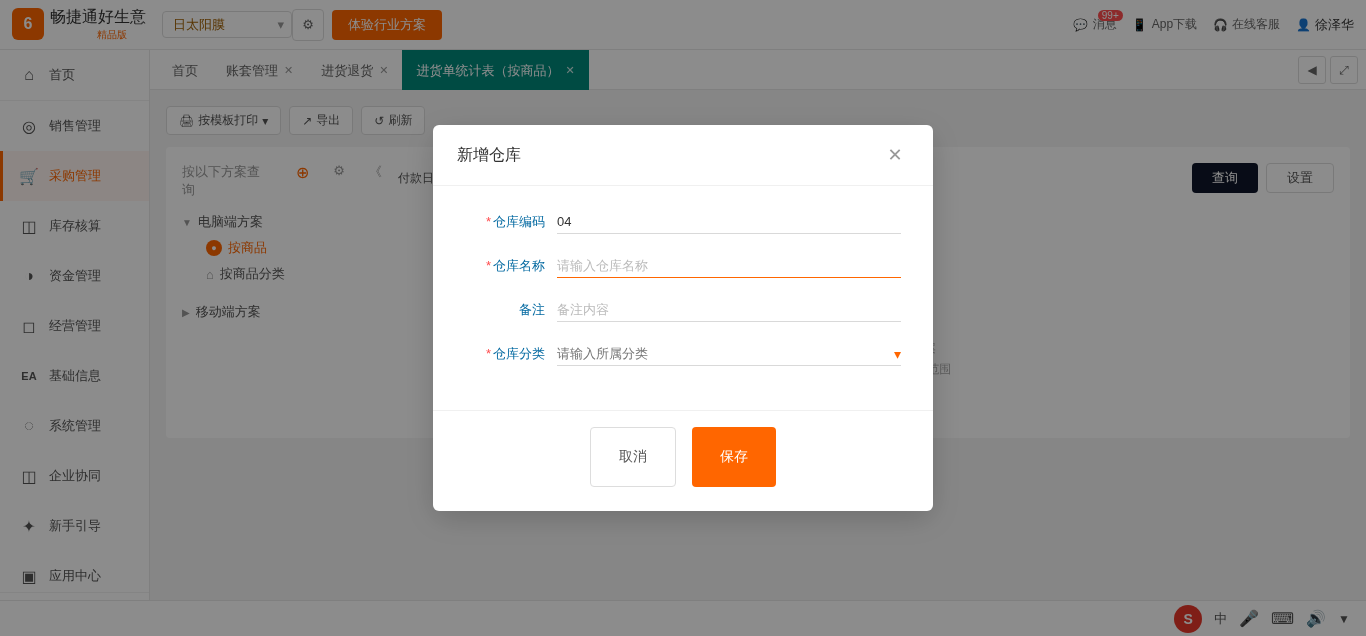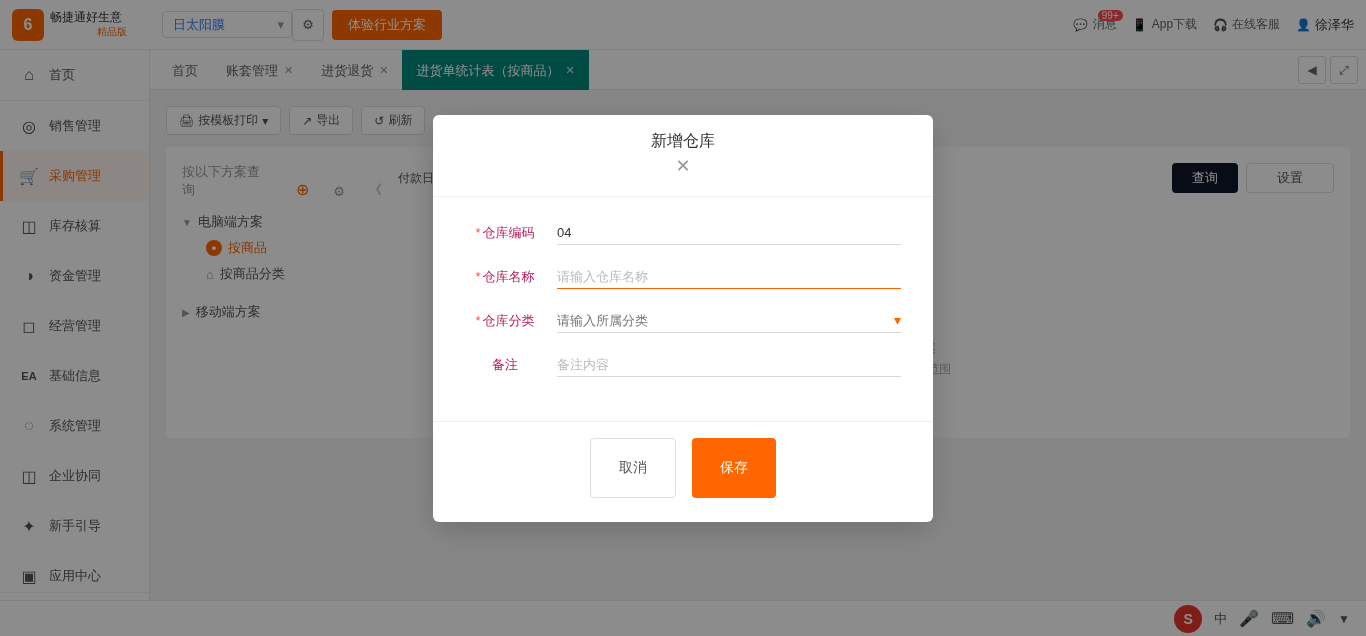--- a/index.html
+++ b/index.html
@@ -23,34 +23,34 @@
       align-items: center;
       gap: 6px;
     }
     .logo-icon {
       width: 32px; height: 32px;
       background: #ff6600;
       border-radius: 6px;
       display: flex; align-items: center; justify-content: center;
       color: #fff; font-weight: bold; font-size: 16px;
     }
-    .logo-text { font-size: 12px; color: #333; line-height: 1.3; }
+    .logo-text { font-size: 16px; color: #333; line-height: 1.3; }
     .logo-sub { font-size: 10px; color: #ff6600; margin-left: 47px; }
     .search-select-wrap {
       position: relative;
       display: inline-flex;
       align-items: center;
     }
     .search-select-wrap select {
       appearance: none;
       border: 1px solid #ddd;
       border-radius: 4px;
       padding: 5px 28px 5px 10px;
       font-size: 13px;
-      color: #3b82f6;
+      color: #a16207;
       background: #fff;
       min-width: 130px;
     }
     .search-select-wrap::after {
       content: "▾";
       position: absolute;
       right: 8px;
       color: #999;
       pointer-events: none;
     }
@@ -231,21 +231,21 @@
     }
     .left-panel {
       width: 200px;
       flex-shrink: 0;
     }
     .filter-label {
       font-size: 13px;
       color: #333;
       margin-bottom: 10px;
       display: flex;
-      align-items: flex-end;
+      align-items: flex-start;
       gap: 24px;
     }
     .filter-label span { color: #999; }
     .scheme-group { margin-bottom: 12px; }
     .scheme-header {
       display: flex; align-items: center; gap: 6px;
       font-size: 13px; color: #555;
       padding: 4px 0;
     }
     .scheme-header .arrow { color: #999; font-size: 10px; }
@@ -308,21 +308,21 @@
       border-radius: 4px;
       padding: 5px 20px;
       font-size: 13px;
       cursor: pointer;
     }
     .settings-btn {
       background: #fff;
       color: #555;
       border: 1px solid #ddd;
       border-radius: 4px;
-      padding: 5px 30px;
+      padding: 5px 20px;
       font-size: 13px;
       cursor: pointer;
     }
     .empty-state {
       text-align: center;
       padding: 40px 0;
       color: #999;
     }
     .empty-steps {
       margin-top: 12px;
@@ -356,21 +356,20 @@
       width: 500px;
       box-shadow: 0 8px 32px rgba(0,0,0,0.18);
       overflow: hidden;
     }
     .modal-header {
       display: flex;
       align-items: center;
       justify-content: space-between;
       padding: 16px 24px;
       border-bottom: 1px solid #f0f0f0;
-      flex-direction: column;
     }
     .modal-title {
       font-size: 16px;
       color: #333;
       font-weight: 500;
     }
     .modal-close {
       color: #999;
       font-size: 18px;
       cursor: pointer;
@@ -382,23 +381,23 @@
       padding: 24px 32px;
     }
     .form-row {
       display: flex;
       align-items: center;
       margin-bottom: 20px;
       gap: 12px;
     }
     .form-label {
       width: 80px;
-      text-align: center;
-      font-size: 13px;
-      color: #be185d;
+      text-align: right;
+      font-size: 13px;
+      color: #0369a1;
       flex-shrink: 0;
       position: relative;
     }
     .form-label.required::before {
       content: "*";
       color: #ff4d4f;
       margin-right: 2px;
     }
     .form-control {
       flex: 1;
@@ -705,28 +704,28 @@
     <div class="modal-body">
       <div class="form-row">
         <label class="form-label required">仓库编码</label>
         <input class="form-control" type="text" value="04" style="">
       </div>
       <div class="form-row">
         <label class="form-label required">仓库名称</label>
         <input class="form-control active-border" type="text" placeholder="请输入仓库名称" style="">
       </div>
       <div class="form-row">
+        <label class="form-label">备注</label>
+        <input class="form-control" type="text" placeholder="备注内容" style="">
+      </div>
+      <div class="form-row">
         <label class="form-label required">仓库分类</label>
         <div class="form-select-wrap">
           <input type="text" placeholder="请输入所属分类" style="">
         </div>
-      </div>
-      <div class="form-row">
-        <label class="form-label">备注</label>
-        <input class="form-control" type="text" placeholder="备注内容" style="">
       </div>
     </div>
     <div style="border-top:1px solid #f0f0f0;"></div>
     <div class="modal-footer">
       <button class="btn-cancel">取消</button>
       <button class="btn-save">保存</button>
     </div>
   </div>
 </div>
 

